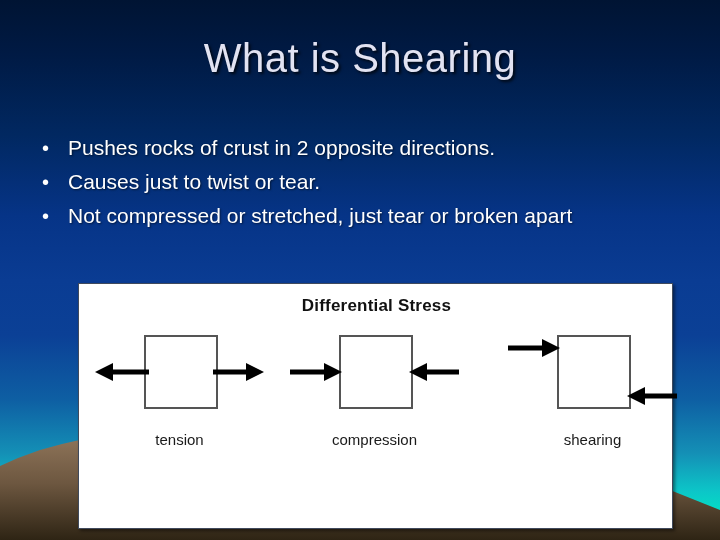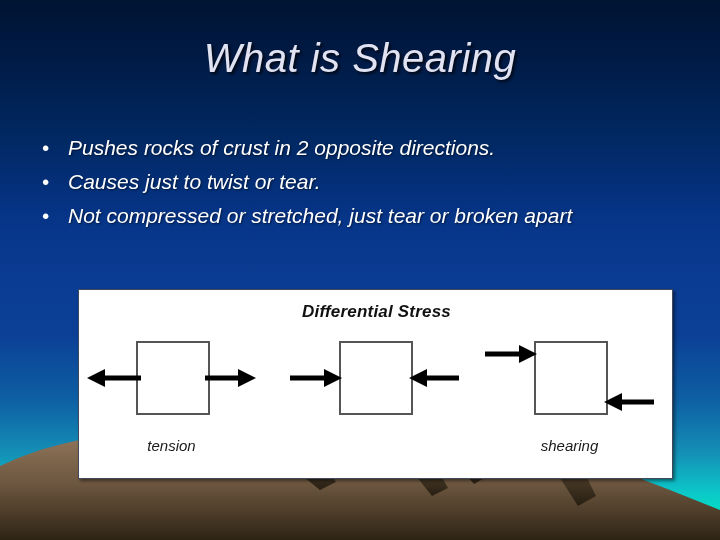--- a/index.html
+++ b/index.html
@@ -33,21 +33,20 @@
         #001a44 10%,
         #012861 25%,
         #063487 40%,
         #0a3c93 52%,
         #0b4096 62%,
         #0e5fa3 74%,
         #1490b6 84%,
         #0cc6c8 91%,
         #01e5c3 96%,
         #00f0c0 100%);
-    font-style: italic;
   }
 
   
   #title {
     position: absolute;
     left: 0;
     top: 36px;
     width: 720px;
     text-align: center;
     font-size: 40px;
@@ -96,26 +95,25 @@
     width: 720px;
     height: 120px;
   }
 
   
   #diagram-panel {
     position: absolute;
     left: 78px;
     top: 283px;
     width: 595px;
-    height: 190px;
+    height: 246px;
     background: #ffffff;
     border: 1px solid #404a5c;
     box-shadow: 2px 2px 3px rgba(0,0,0,0.45);
     box-sizing: border-box;
-    margin-top: 6px;
   }
   #diagram-title {
     position: absolute;
     left: 0;
     top: 12px;
     width: 595px;
     text-align: center;
     font-size: 17px;
     font-weight: bold;
     color: #111111;
@@ -192,42 +190,43 @@
       <span class="bullet-text">Not compressed or stretched, just tear or broken apart</span>
     </div>
   </div>
 
   <div id="diagram-panel">
 
     <div id="diagram-title">Differential Stress</div>
 
     <div id="figs">
 
-      <div class="fig" style="left:0px;">
+      <div class="fig" style="left:8px;">
         <svg class="fig-svg" width="185" height="110" viewBox="0 0 185 110" xmlns="http://www.w3.org/2000/svg">
           <rect x="58" y="8" width="72" height="72" fill="#ffffff" stroke="#555555" stroke-width="2"></rect>
           <line x1="62" y1="44" x2="22" y2="44" stroke="#000000" stroke-width="5"></line>
           <polygon points="8,44 26,35 26,53" fill="#000000"></polygon>
           <line x1="126" y1="44" x2="163" y2="44" stroke="#000000" stroke-width="5"></line>
           <polygon points="177,44 159,35 159,53" fill="#000000"></polygon>
         </svg>
         <div class="fig-label">tension</div>
       </div>
 
       <div class="fig" style="left:203px;">
         <svg class="fig-svg" width="185" height="110" viewBox="0 0 185 110" xmlns="http://www.w3.org/2000/svg">
           <rect x="58" y="8" width="72" height="72" fill="#ffffff" stroke="#555555" stroke-width="2"></rect>
           <line x1="8" y1="44" x2="44" y2="44" stroke="#000000" stroke-width="5"></line>
           <polygon points="60,44 42,35 42,53" fill="#000000"></polygon>
           <line x1="177" y1="44" x2="143" y2="44" stroke="#000000" stroke-width="5"></line>
           <polygon points="127,44 145,35 145,53" fill="#000000"></polygon>
         </svg>
+        <div class="fig-label">compression</div>
       </div>
 
-      <div class="fig" style="left:398px;">
+      <div class="fig" style="left:421px;">
         <svg class="fig-svg" width="185" height="110" viewBox="0 0 185 110" xmlns="http://www.w3.org/2000/svg">
           <rect x="58" y="8" width="72" height="72" fill="#ffffff" stroke="#555555" stroke-width="2"></rect>
           <line x1="8" y1="20" x2="44" y2="20" stroke="#000000" stroke-width="5"></line>
           <polygon points="60,20 42,11 42,29" fill="#000000"></polygon>
           <line x1="177" y1="68" x2="143" y2="68" stroke="#000000" stroke-width="5"></line>
           <polygon points="127,68 145,59 145,77" fill="#000000"></polygon>
         </svg>
         <div class="fig-label">shearing</div>
       </div>
 

